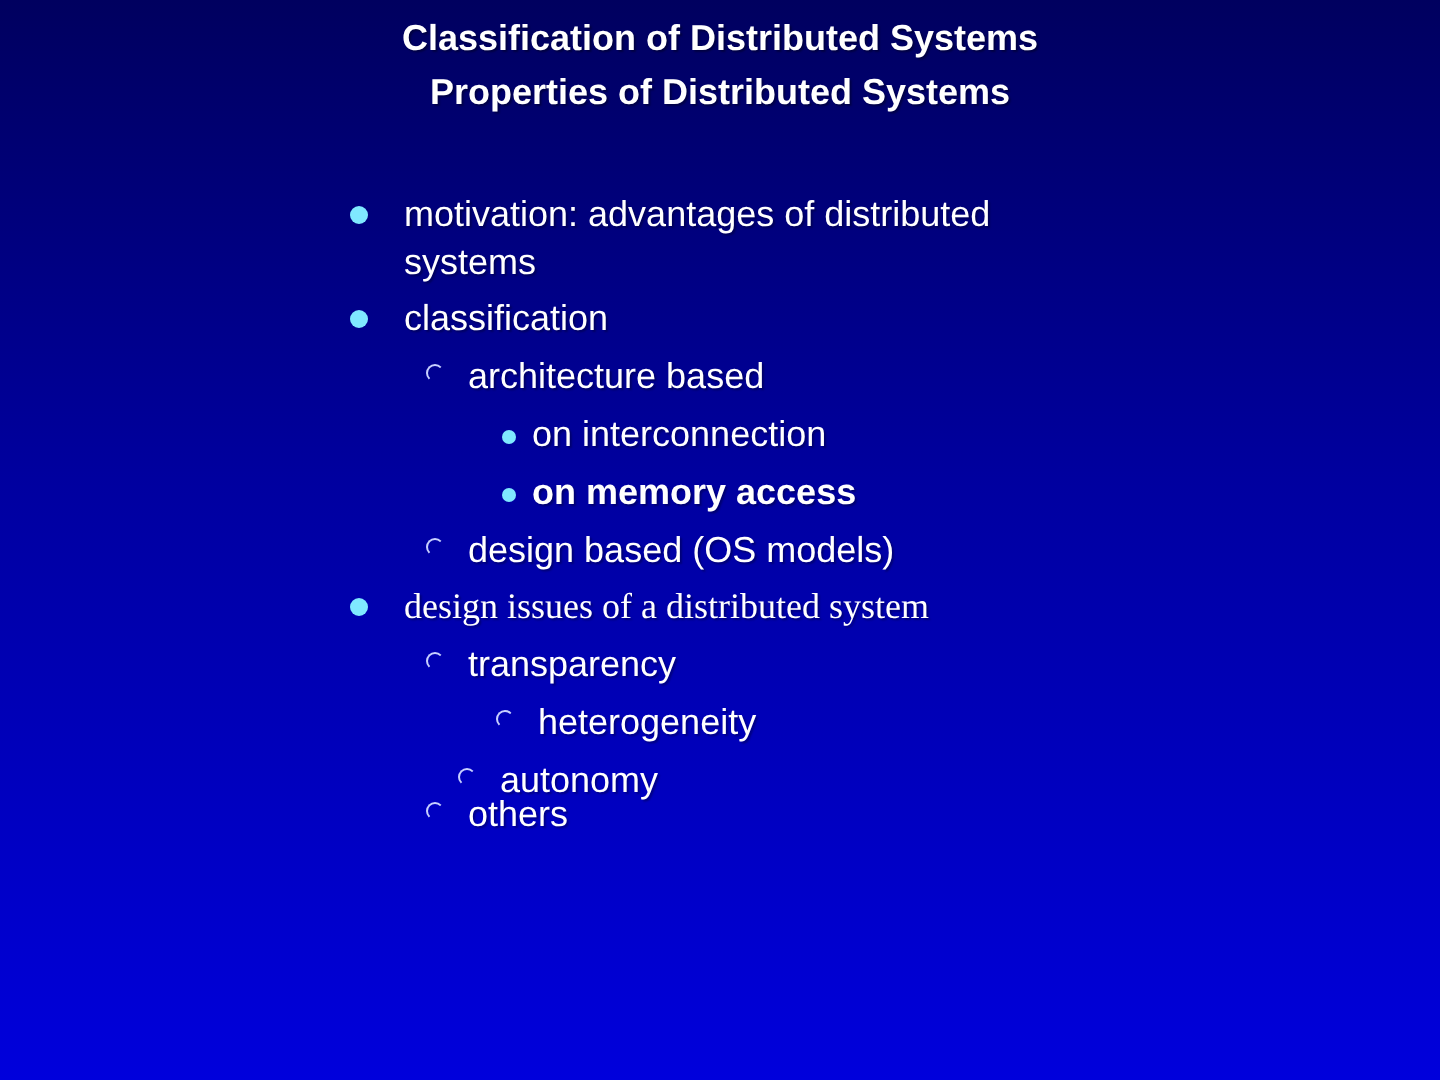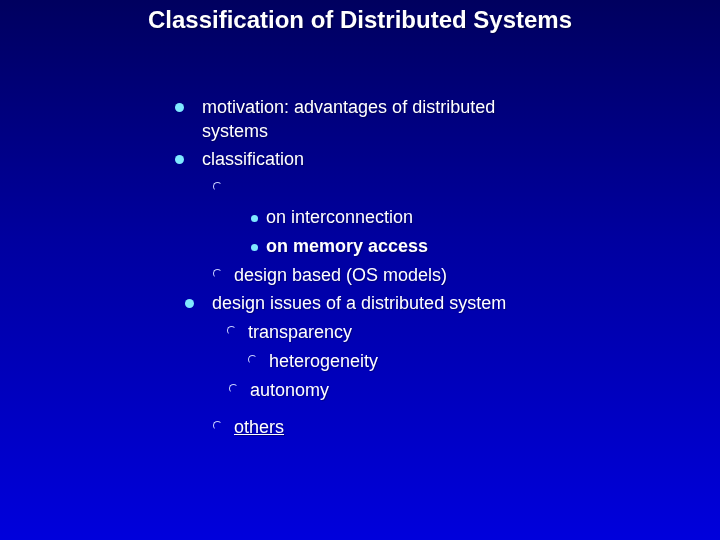--- a/index.html
+++ b/index.html
@@ -5,21 +5,21 @@
     html, body { margin: 0; padding: 0; }
     body {
       width: 720px; height: 540px; overflow: hidden;
       background: linear-gradient(to bottom, #00005f 0%, #0000a0 45%, #0000dc 100%);
       font-family: "Liberation Sans", sans-serif;
       color: #ffffff;
       position: relative;
     }
     .title {
       position: absolute; top: 6px; left: 0; width: 720px;
-      text-align: center; font-weight: bold; font-size: 24px; line-height: 27px;
+      text-align: center; font-weight: bold; font-size: 18px; line-height: 27px;
       text-shadow: 1px 1px 1px rgba(0,0,0,0.35);
     }
     .title div { white-space: nowrap; }
     .content { position: absolute; top: 93px; left: 0; }
     .item { position: absolute; white-space: nowrap; font-size: 18px; line-height: 29px; }
     .l1 .bullet {
       position: absolute; left: -27px; top: 10px; width: 9px; height: 9px;
       border-radius: 50%; background: #7fe8ff;
     }
     .l2 .bullet {
@@ -33,63 +33,65 @@
       border-radius: 50%; background: #7fe8ff;
     }
     .text { text-shadow: 1px 1px 1px rgba(0,0,0,0.3); text-align: center; }
   </style>
 </head>
 <body>
 
 <div>
   <div class="title">
     <div>Classification of Distributed Systems</div>
+    <div>Properties of Distributed Systems</div>
   </div>
 
   <div class="content">
     <div class="item l1" style="left:202px; top:0px;">
       <span class="bullet"></span>
       <span class="text">motivation: advantages of distributed</span>
     </div>
     <div class="item l1" style="left:202px; top:24px;">
       <span class="text">systems</span>
     </div>
     <div class="item l1" style="left:202px; top:52px;">
       <span class="bullet"></span>
       <span class="text">classification</span>
     </div>
     <div class="item l2" style="left:234px; top:81px;">
       <span class="bullet"></span>
+      <span class="text">architecture based</span>
     </div>
     <div class="item l3" style="left:266px; top:110px;">
       <span class="bullet"></span>
       <span class="text">on interconnection</span>
     </div>
     <div class="item l3" style="left:266px; top:139px;font-weight:bold;">
       <span class="bullet"></span>
       <span class="text">on memory access</span>
     </div>
     <div class="item l2" style="left:234px; top:168px;">
       <span class="bullet"></span>
       <span class="text">design based (OS models)</span>
     </div>
-    <div class="item l1" style="left:212px; top:196px;">
+    <div class="item l1" style="left:202px; top:196px;font-family:Liberation Serif, serif;">
       <span class="bullet"></span>
       <span class="text">design issues of a distributed system</span>
     </div>
-    <div class="item l2" style="left:248px; top:225px;">
+    <div class="item l2" style="left:234px; top:225px;">
       <span class="bullet"></span>
       <span class="text">transparency</span>
     </div>
     <div class="item l2" style="left:234px; top:254px;margin-left:35px;">
       <span class="bullet"></span>
       <span class="text">heterogeneity</span>
     </div>
     <div class="item l2" style="left:250px; top:283px;">
       <span class="bullet"></span>
       <span class="text">autonomy</span>
     </div>
-    <div class="item l2" style="left:234px; top:320px;text-decoration:underline;">
+    <div class="item l2" style="left:234px; top:300px;">
       <span class="bullet"></span>
       <span class="text">others</span>
     </div>
   </div>
 </div>
 
 </body></html>

